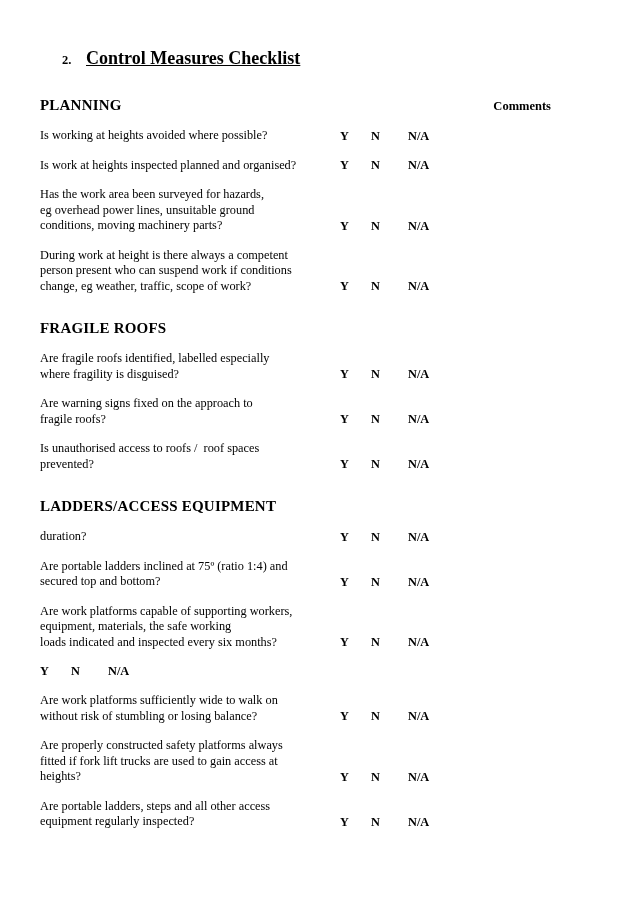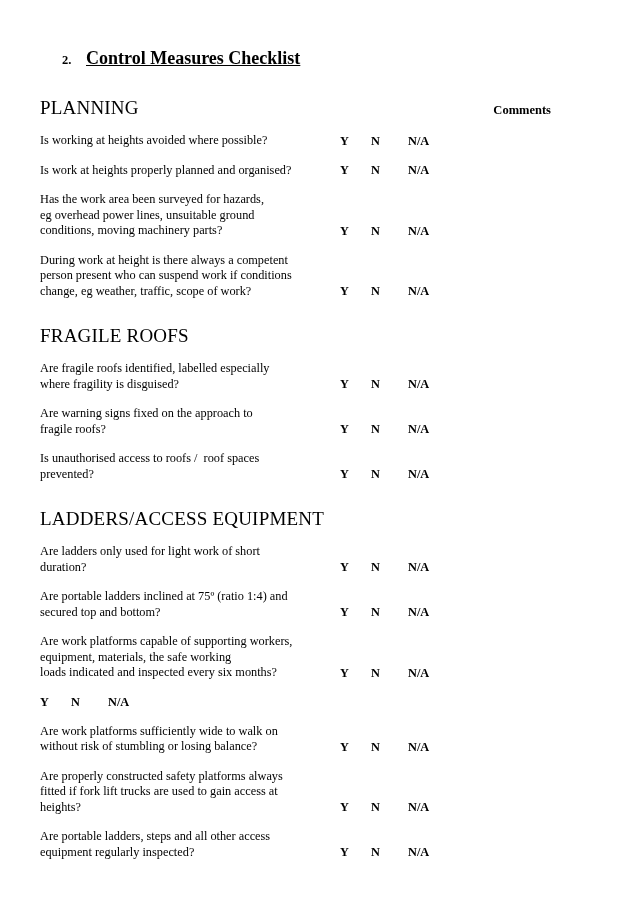--- a/index.html
+++ b/index.html
@@ -40,22 +40,22 @@
   }
   .section-header-row {
     display: flex;
     justify-content: space-between;
     align-items: baseline;
     margin-top: 28px;
     margin-left: 0;
     padding-right: 42px;
   }
   .section-title {
-    font-size: 19px;
-    font-weight: normal;
+    font-size: 15px;
+    font-weight: bold;
     letter-spacing: 0.2px;
   }
   .comments-label {
     font-size: 12.5px;
     font-weight: bold;
   }
   .section-block {
     margin-top: 6px;
   }
   .q-row {
@@ -109,21 +109,21 @@
           <span class="line">Is working at heights avoided where possible?</span>
         </div>
         <div class="opts">
           <span class="opt opt-y">Y</span>
           <span class="opt opt-n">N</span>
           <span class="opt opt-na">N/A</span>
         </div>
       </div>
       <div class="q-row">
         <div class="q-text">
-          <span class="line">Is work at heights properly planned and organised?</span>
+          <span class="line">Is work at heights inspected planned and organised?</span>
         </div>
         <div class="opts">
           <span class="opt opt-y">Y</span>
           <span class="opt opt-n">N</span>
           <span class="opt opt-na">N/A</span>
         </div>
       </div>
       <div class="q-row">
         <div class="q-text">
           <span class="line">Has the work area been surveyed for hazards,</span>
@@ -178,21 +178,20 @@
         </div>
         <div class="opts">
           <span class="opt opt-y">Y</span>
           <span class="opt opt-n">N</span>
           <span class="opt opt-na">N/A</span>
         </div>
       </div>
       <div class="section-title sec-gap">LADDERS/ACCESS EQUIPMENT</div>
       <div class="q-row">
         <div class="q-text">
-          <span class="line">Are ladders only used for light work of short</span>
           <span class="line">duration?</span>
         </div>
         <div class="opts">
           <span class="opt opt-y">Y</span>
           <span class="opt opt-n">N</span>
           <span class="opt opt-na">N/A</span>
         </div>
       </div>
       <div class="q-row">
         <div class="q-text">

